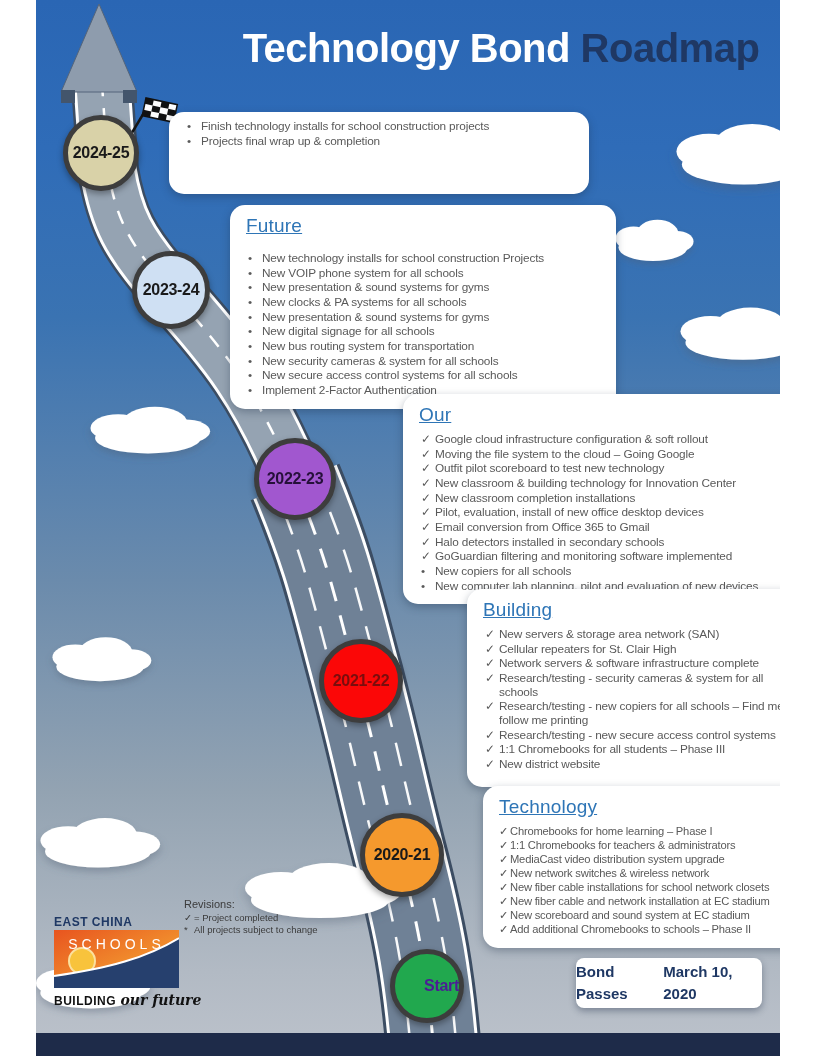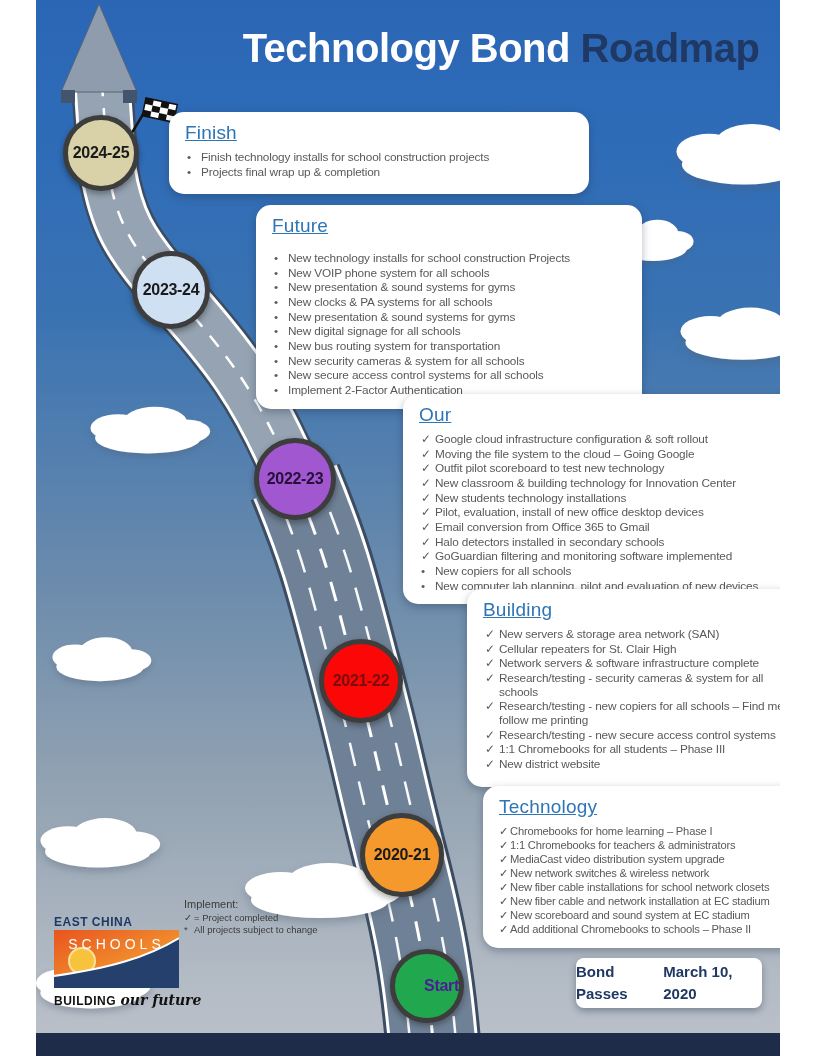--- a/index.html
+++ b/index.html
@@ -154,28 +154,27 @@
     <span>2022-23</span>
   </div>
   <div class="circle" style="left: 96px; top: 251px; width: 78px; height: 78px; background: rgb(207, 224, 243); color: rgb(26, 26, 26);">
     <span>2023-24</span>
   </div>
   <div class="circle" style="left: 27px; top: 115px; width: 76px; height: 76px; background: rgb(217, 210, 168); color: rgb(26, 26, 26);">
     <span>2024-25</span>
   </div>
 
   <section class="callout finish" style="left:133px;top:112px;width:420px;min-height:82px">
-    <h2 class="callout-title">Finish</h2>
     <ul class="items">
         <li><span class="marker">•</span><span>Finish technology installs for school construction projects</span></li>
         <li><span class="marker">•</span><span>Projects final wrap up &amp; completion</span></li>
       </ul>
   </section>
 
-  <section class="callout future" style="left:220px;top:205px;width:386px;min-height:190px">
+  <section class="callout future" style="left:194px;top:205px;width:386px;min-height:190px">
     <h2 class="callout-title">Future</h2>
     <ul class="items">
         <li><span class="marker">•</span><span>New technology installs for school construction Projects</span></li>
         <li><span class="marker">•</span><span>New VOIP phone system for all schools</span></li>
         <li><span class="marker">•</span><span>New presentation &amp; sound systems for gyms</span></li>
         <li><span class="marker">•</span><span>New clocks &amp; PA systems for all schools</span></li>
         <li><span class="marker">•</span><span>New presentation &amp; sound systems for gyms</span></li>
         <li><span class="marker">•</span><span>New digital signage for all schools</span></li>
         <li><span class="marker">•</span><span>New bus routing system for transportation</span></li>
         <li><span class="marker">•</span><span>New security cameras &amp; system for all schools</span></li>
@@ -184,21 +183,21 @@
       </ul>
   </section>
 
   <section class="callout our" style="left:367px;top:394px;width:428px;min-height:186px">
     <h2 class="callout-title">Our</h2>
     <ul class="items">
         <li><span class="marker">✓</span><span>Google cloud infrastructure configuration &amp; soft rollout</span></li>
         <li><span class="marker">✓</span><span>Moving the file system to the cloud – Going Google</span></li>
         <li><span class="marker">✓</span><span>Outfit pilot scoreboard to test new technology</span></li>
         <li><span class="marker">✓</span><span>New classroom &amp; building technology for Innovation Center</span></li>
-        <li><span class="marker">✓</span><span>New students technology installations</span></li>
+        <li><span class="marker">✓</span><span>New classroom completion installations</span></li>
         <li><span class="marker">✓</span><span>Pilot, evaluation, install of new office desktop devices</span></li>
         <li><span class="marker">✓</span><span>Email conversion from Office 365 to Gmail</span></li>
         <li><span class="marker">✓</span><span>Halo detectors installed in secondary schools</span></li>
         <li><span class="marker">✓</span><span>GoGuardian filtering and monitoring software implemented</span></li>
         <li><span class="marker">•</span><span>New copiers for all schools</span></li>
         <li><span class="marker">•</span><span>New computer lab planning, pilot and evaluation of new devices</span></li>
       </ul>
   </section>
 
   <section class="callout building" style="left:431px;top:589px;width:352px;min-height:198px">
@@ -228,21 +227,21 @@
         <li><span class="marker">✓</span><span>Add additional Chromebooks to schools – Phase II</span></li>
       </ul>
   </section>
 
   <div class="bond-box">
     <div>Bond Passes</div>
     <div>March 10, 2020</div>
   </div>
 
   <div class="revisions">
-    <div class="rev-heading">Implement:</div>
+    <div class="rev-heading">Revisions:</div>
     <ul class="rev-legend">
         <li><span class="marker">✓</span><span>= Project completed</span></li>
         <li><span class="marker">*</span><span>All projects subject to change</span></li>
       </ul>
   </div>
 
   <div class="logo">
     <div class="logo-top">EAST CHINA</div>
     <div class="logo-art">
       <svg width="125" height="58" viewBox="0 0 125 58">

